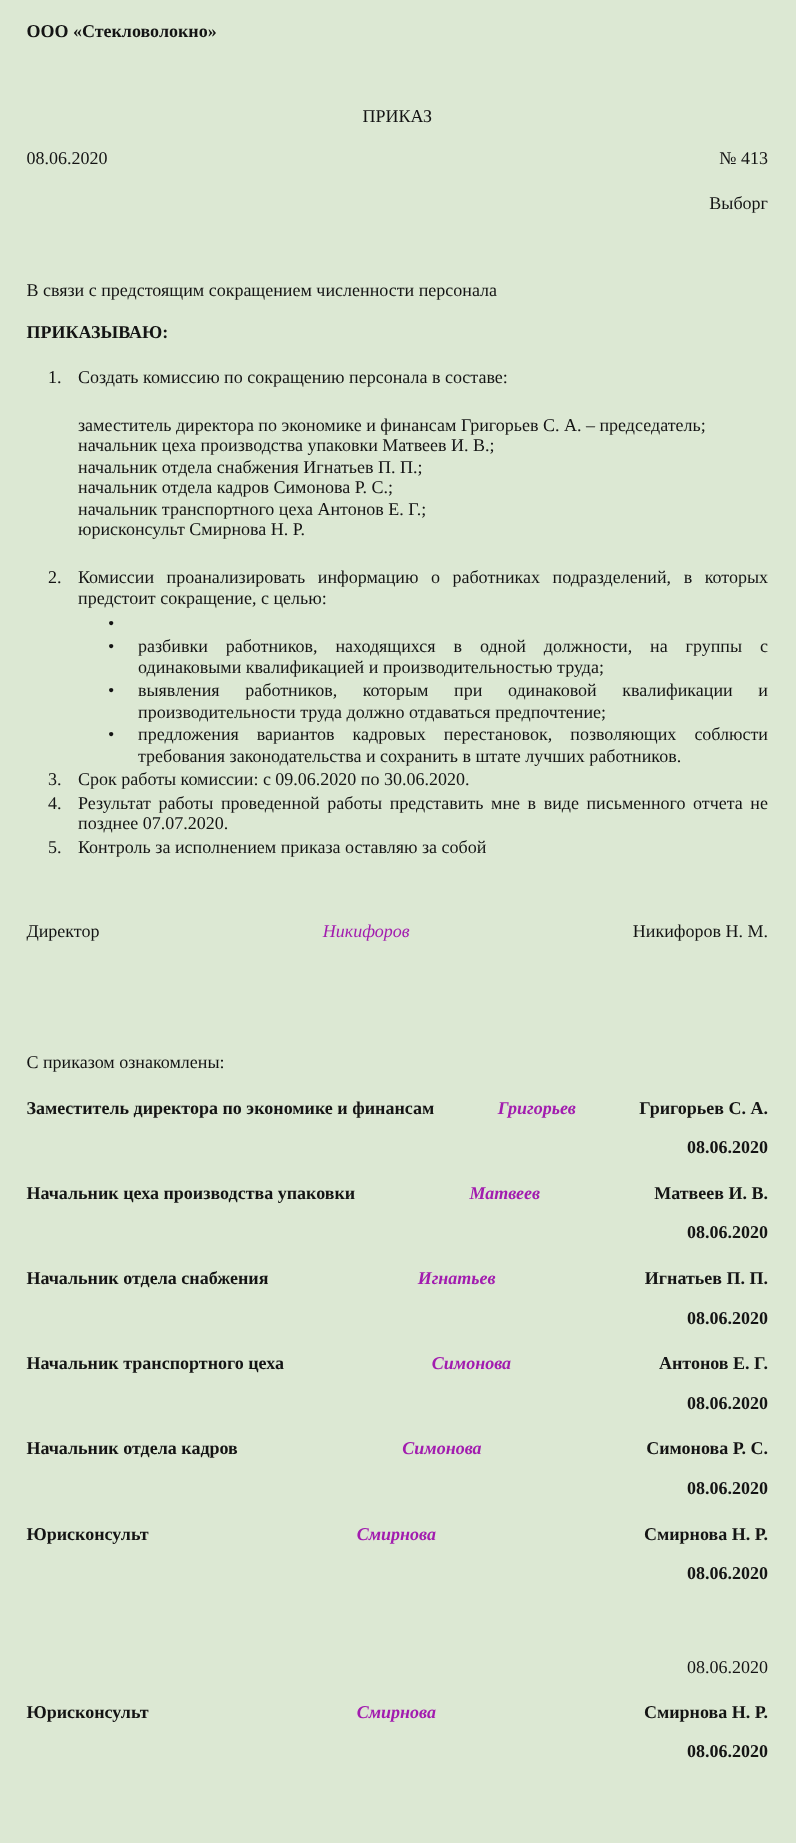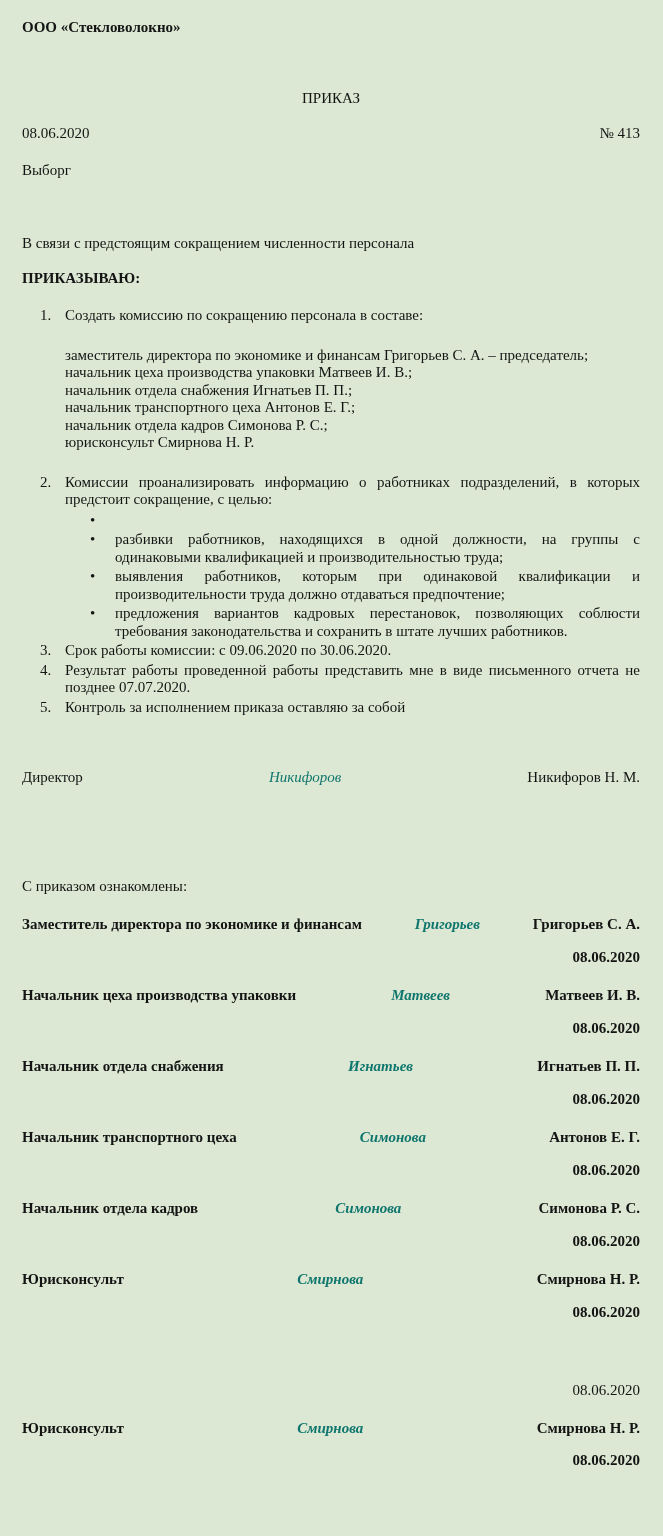--- a/index.html
+++ b/index.html
@@ -11,21 +11,21 @@
     font-family: "Liberation Serif", "DejaVu Serif", serif;
     font-size: 15px;
     line-height: 17.5px;
     overflow: hidden;
   }
   .page { padding: 19px 23px 0 22px; }
 
   .company { font-weight: bold; text-align: left; }
   .doc-title { text-align: center; margin-top: 53px; }
   .date-row { display: flex; justify-content: space-between; margin-top: 18px; }
-  .city { text-align: left; margin-top: 19px; }
+  .city { text-align: right; margin-top: 19px; }
   .subject { margin-top: 16px; }
   .preamble { margin-top: 56px; }
   .order-word { font-weight: bold; margin-top: 17px; }
 
   .num-item { display: flex; }
   .num-item .num { flex: none; width: 25px; margin-left: 18px; }
   .num-item .num-text { flex: 1; text-align: justify; }
   .mt20 { margin-top: 20px; }
   .mt22 { margin-top: 22px; }
   .mt2  { margin-top: 2px; }
@@ -35,21 +35,21 @@
   .bullets { margin-top: 3px; }
   .bullet { display: flex; margin-bottom: 2px; }
   .bullet .bmark { flex: none; width: 25px; margin-left: 68px; }
   .bullet .btext { flex: 1; text-align: justify; }
 
   .sig-row { display: flex; align-items: baseline; }
   .sig-row .pos { flex: none; }
   .sig-row .sig {
     flex: 1;
     text-align: center;
-    color: #0f766e;
+    color: #a21caf;
     font-style: italic;
   }
   .sig-row .name { flex: none; }
 
   .director-row { margin-top: 53px; }
   .ack-heading { margin-top: 91px; }
   .ack-row { margin-top: 21px; font-weight: bold; }
   .ack-date { text-align: right; margin-top: 15px; }
   .standalone-date { text-align: right; margin-top: 61px; }
   .extra-row { margin-top: 20px; }
@@ -77,22 +77,22 @@
 
   <div class="num-item mt20">
     <span class="num">1.</span>
     <div class="num-text">Создать комиссию по сокращению персонала в составе:</div>
   </div>
 
   <div class="members">
     <div>заместитель директора по экономике и финансам Григорьев С. А. – председатель;</div>
     <div>начальник цеха производства упаковки Матвеев И. В.;</div>
     <div>начальник отдела снабжения Игнатьев П. П.;</div>
+    <div>начальник отдела кадров Симонова Р. С.;</div>
     <div>начальник транспортного цеха Антонов Е. Г.;</div>
-    <div>начальник отдела кадров Симонова Р. С.;</div>
     <div>юрисконсульт Смирнова Н. Р.</div>
   </div>
 
   <div class="num-item mt22">
     <span class="num">2.</span>
     <div class="num-text">Комиссии проанализировать информацию о работниках подразделений, в которых предстоит сокращение, с целью:</div>
   </div>
 
   <div class="bullets">
     <div class="bullet">

